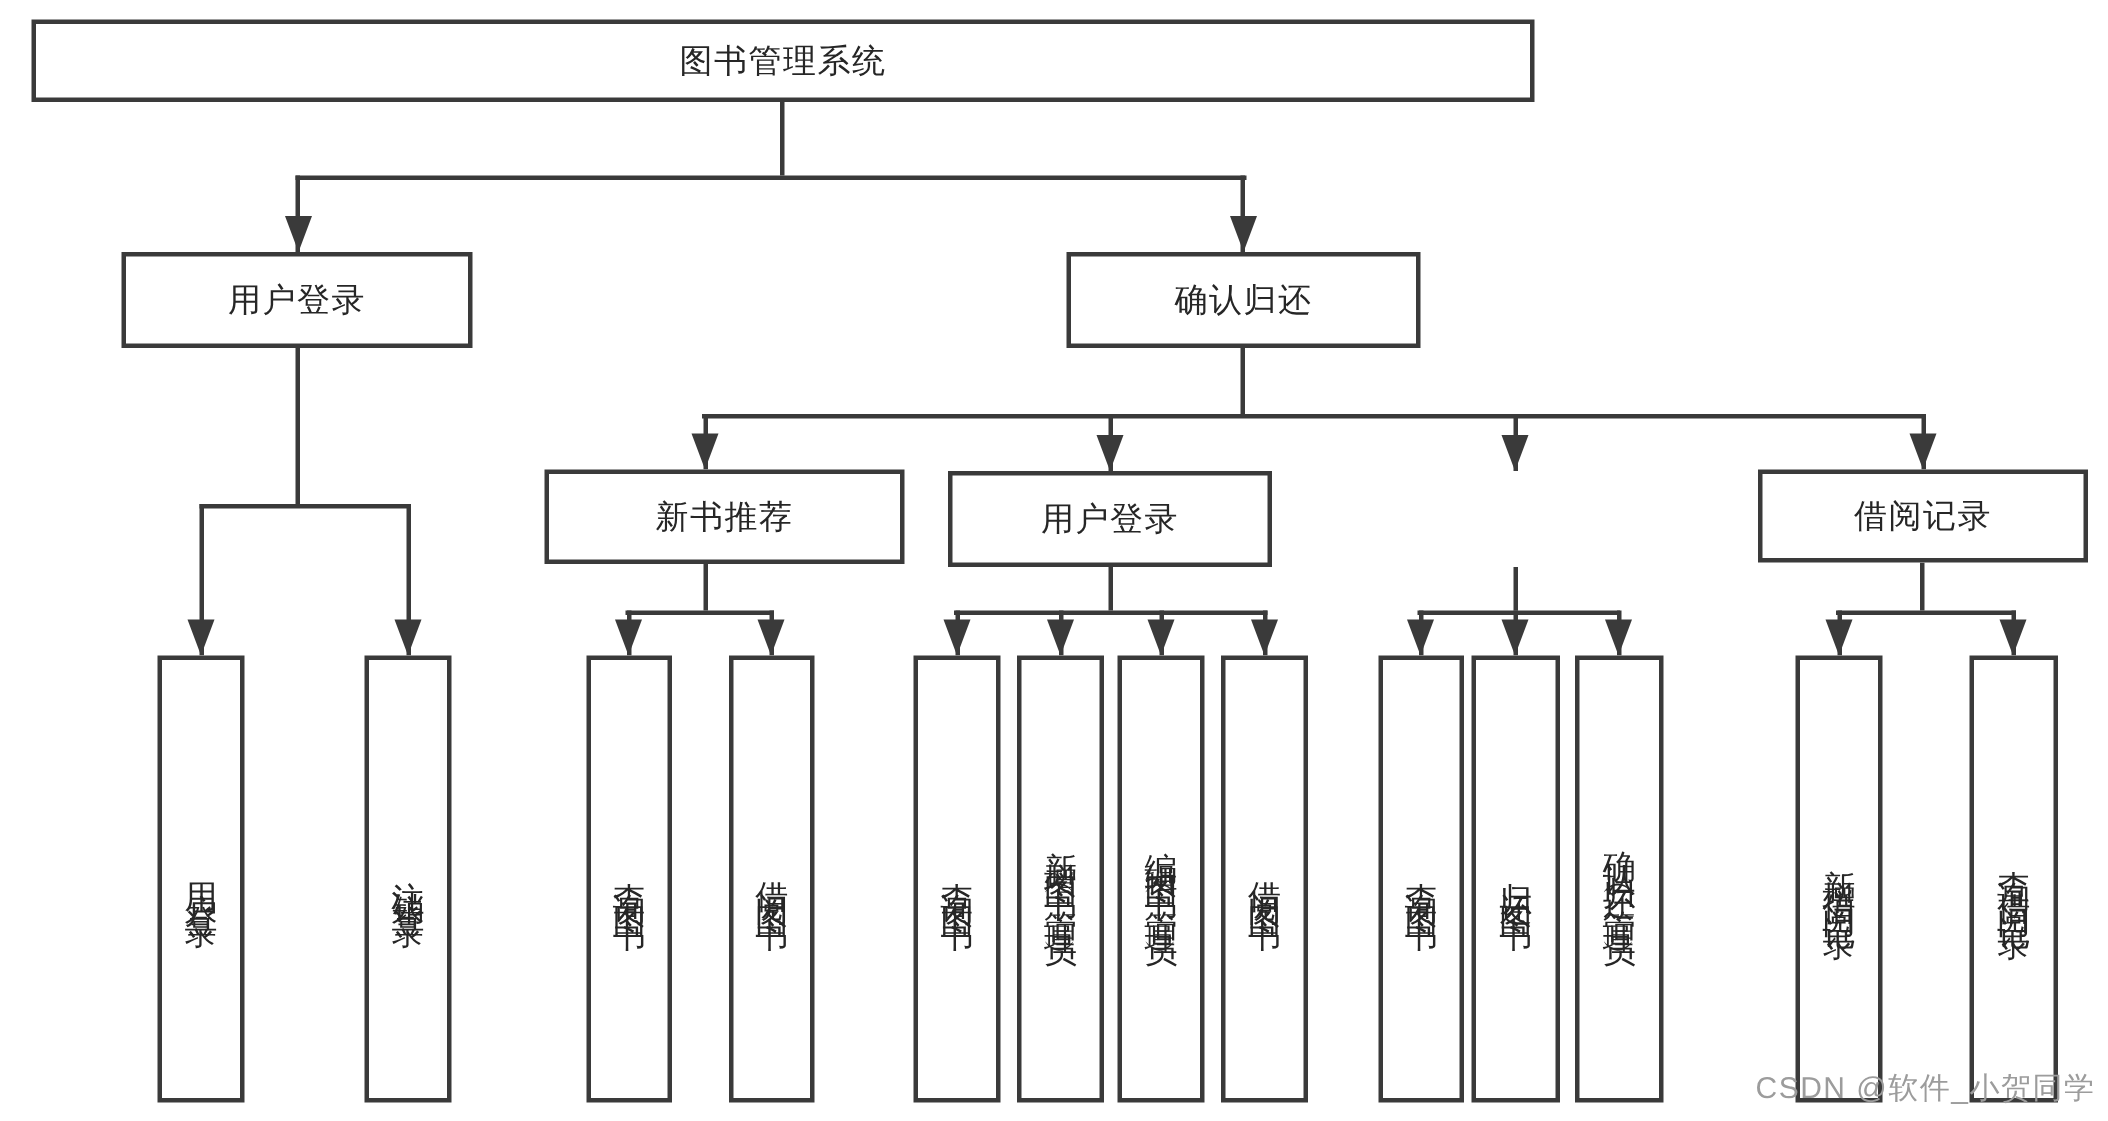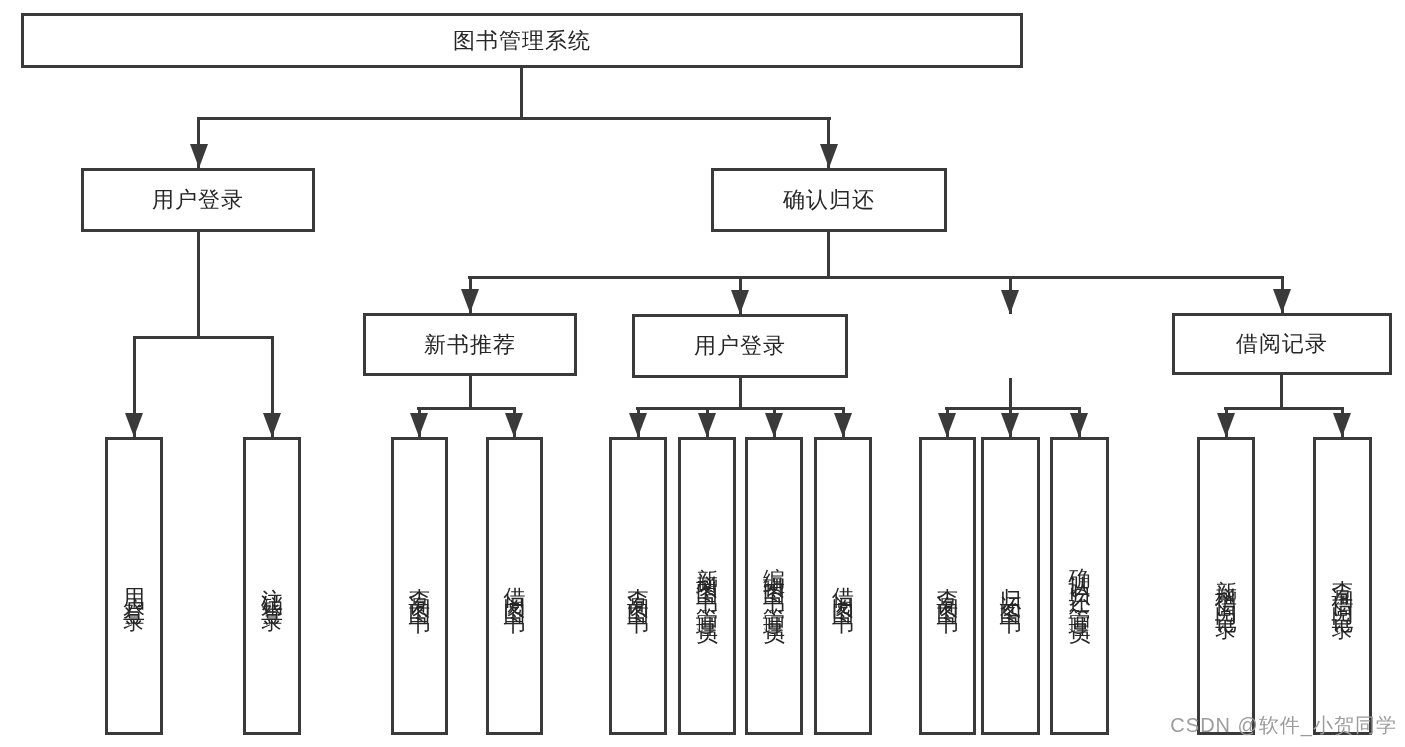--- a/index.html
+++ b/index.html
@@ -60,21 +60,21 @@
     <span>图书管理系统</span>
   </div>
 
   <div class="box" style="left:81px;top:168px;width:234px;height:64px;">
     <span>用户登录</span>
   </div>
   <div class="box" style="left:711px;top:168px;width:236px;height:64px;">
     <span>确认归还</span>
   </div>
 
-  <div class="box" style="left:363px;top:313px;width:214px;height:63px;">
+  <div class="box" style="left:363px;top:313px;width:240px;height:63px;">
     <span>新书推荐</span>
   </div>
   <div class="box" style="left:632px;top:314px;width:216px;height:64px;">
     <span>用户登录</span>
   </div>
   <div class="box" style="left:1172px;top:313px;width:220px;height:62px;">
     <span>借阅记录</span>
   </div>
 
   <div class="box leaf" style="left:105px;top:437px;width:58px;height:298px;">

